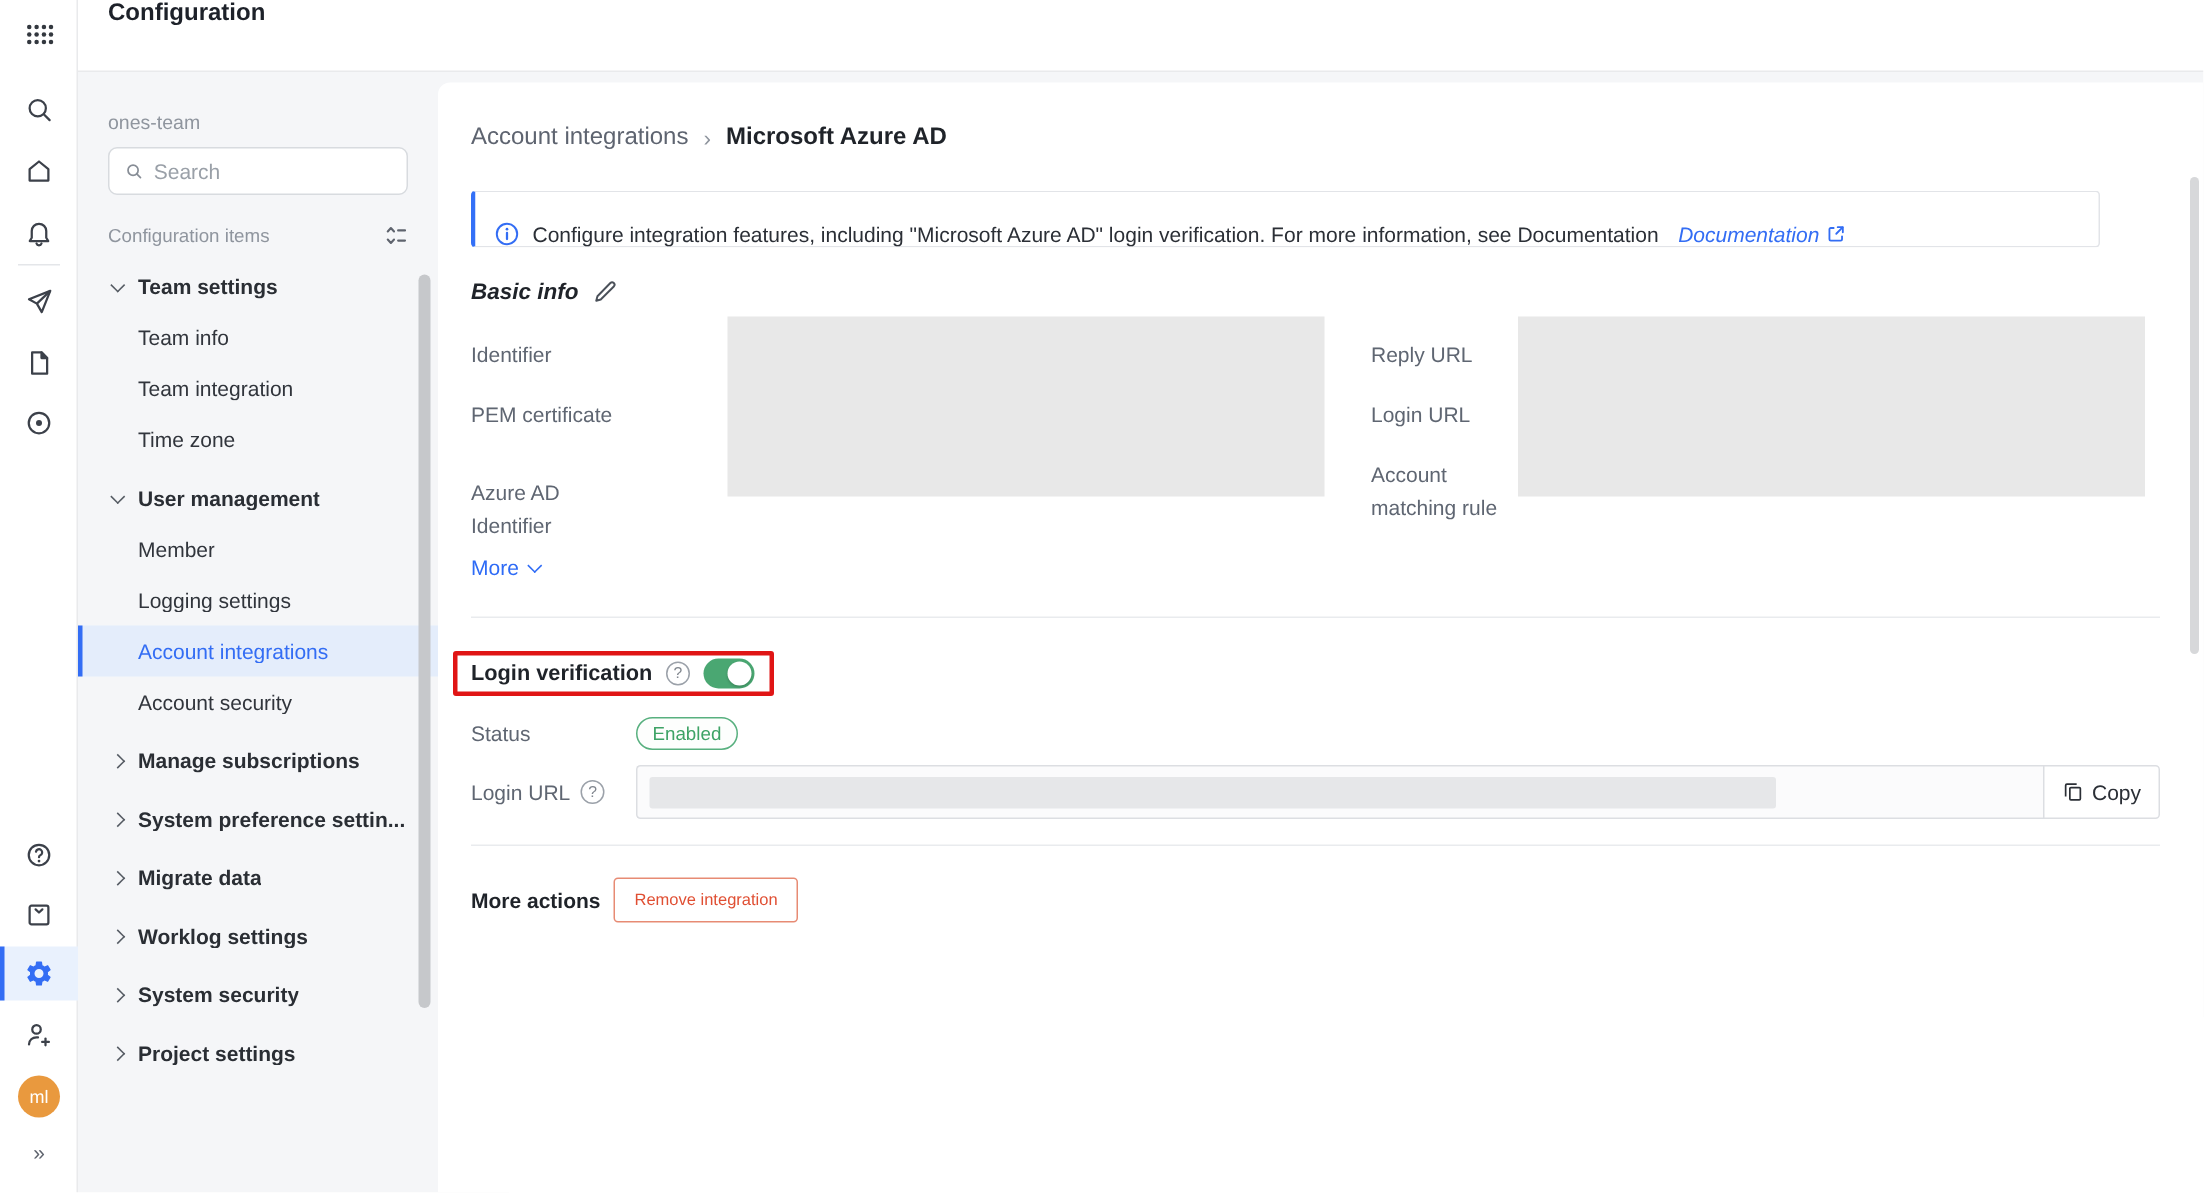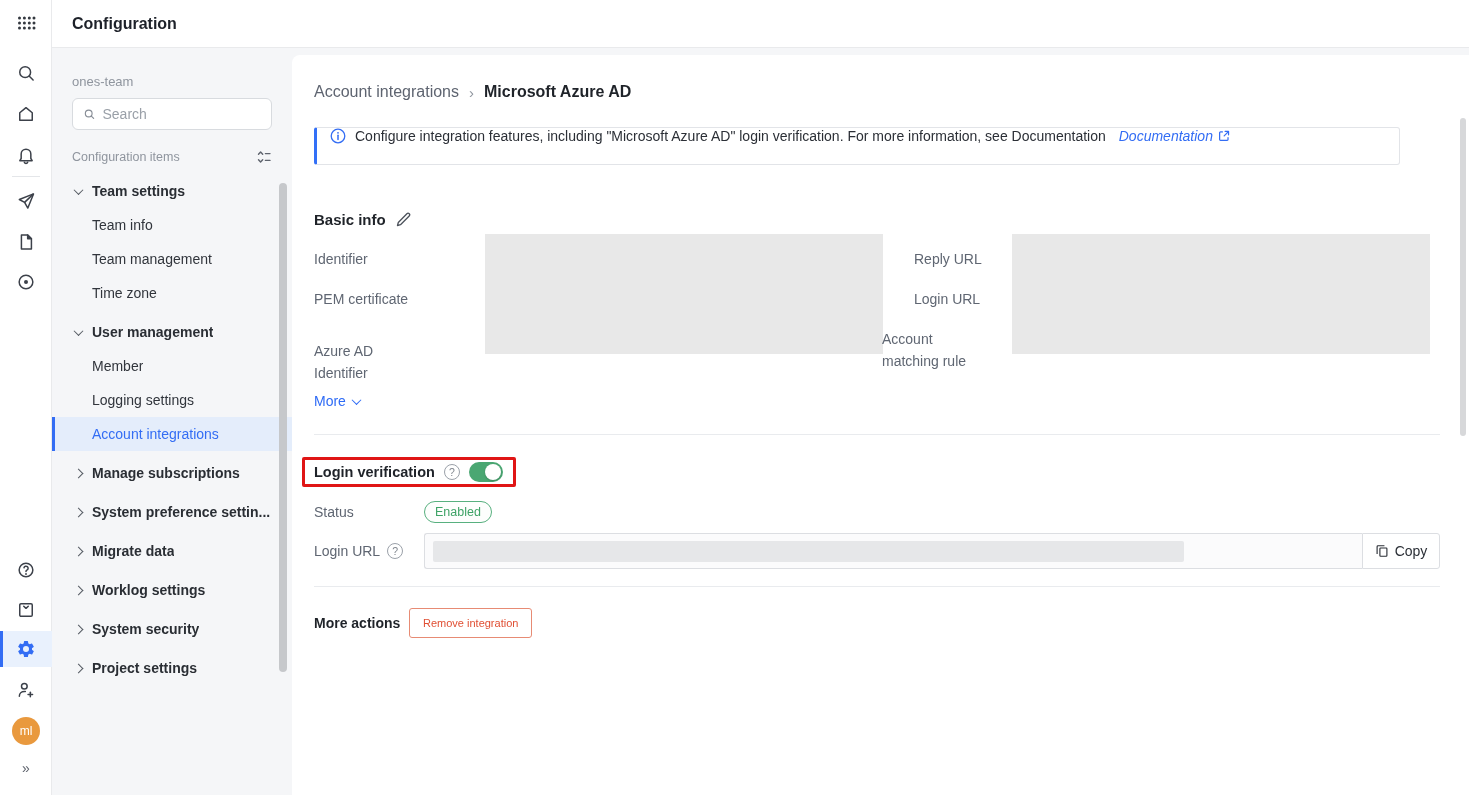--- a/index.html
+++ b/index.html
@@ -17,21 +17,21 @@
   .rail svg { display:block; }
   .rail-divider { position:absolute; left:12px; top:176px; width:28px; height:1px; background:#e4e6e9; }
   .rail-active-bg { position:absolute; left:0; top:631px; width:52px; height:36px; background:#e9f1fd; }
   .rail-active-bar { position:absolute; left:0; top:631px; width:3px; height:36px; background:#336df4; }
   .avatar { position:absolute; left:12px; top:717px; width:28px; height:28px; border-radius:50%; background:#e9993e;
             color:#fff; font-size:12px; display:flex; align-items:center; justify-content:center; }
   .rail-collapse { position:absolute; left:0; width:52px; top:760px; text-align:center; color:#5f646e; font-size:14px; cursor:pointer; }
 
   
   .right { flex:1; display:flex; flex-direction:column; min-width:0; }
-  .topbar { height:48px; flex:none; background:#fff; border-bottom:1px solid #e9eaec; display:flex; align-items:center; padding-left:20px; }
+  .topbar { height:48px; flex:none; background:#fff; border-bottom:1px solid #e9eaec; display:flex; padding-left:20px; }
   .topbar-title { font-size:16px; font-weight:700; color:#1d2129; }
   .content { flex:1; display:flex; background:#f5f6f8; min-height:0; position:relative; }
 
   
   .sidebar { width:240px; flex:none; position:relative; padding:0 20px; overflow:hidden; }
   .team-name { margin-top:26px; font-size:13px; color:#8f959e; }
   .search-box { margin-top:9px; height:32px; background:#fff; border:1px solid #d8dbdf; border-radius:6px;
                 display:flex; align-items:center; padding:0 10px; gap:7px; }
   .search-box input { border:none; outline:none; background:transparent; font-size:14px; color:#2b2f36; width:100%;
                       font-family:"Liberation Sans","DejaVu Sans",sans-serif; }
@@ -53,25 +53,25 @@
 
   
   .card { flex:1; background:#fff; margin-top:7px; border-top-left-radius:8px; position:relative;
           padding:0 29px 0 22px; min-width:0; }
   .breadcrumb { padding-top:24px; height:46px; display:flex; align-items:flex-end; gap:10px; font-size:16px; }
   .bc-parent { color:#5e6470; cursor:pointer; }
   .bc-sep { color:#8f959e; font-size:15px; }
   .bc-current { color:#1f2329; font-weight:700; }
 
   .banner { margin-top:26px; margin-right:40px; height:38px; border:1px solid #e2e4e8; border-left:3px solid #3370f7;
-            border-radius:3px; display:flex; align-items:flex-start; padding-left:13px; gap:9px; background:#fff; }
+            border-radius:3px; display:flex; align-items:flex-end; padding-left:13px; gap:9px; background:#fff; }
   .banner-text { font-size:14px; color:#2b2f36; }
   .banner-link { font-size:14px; color:#336df4; margin-left:4px; cursor:pointer; display:inline-flex; align-items:center; gap:4px;font-style:italic; }
 
-  .section-title-row { margin-top:44px; height:20px; display:flex; align-items:center; gap:9px; }
+  .section-title-row { margin-top:21px; height:20px; display:flex; align-items:flex-start; gap:9px;font-style:italic; }
   .section-title { font-size:15px; font-weight:700; color:#1f2329; }
 
   .form-area { margin-top:5px; position:relative; height:140px; }
   .flabel { position:absolute; font-size:14px; color:#5f6672; line-height:22px; white-space:pre-line; }
   .redact { position:absolute; top:0; height:120px; background:#e8e8e8; }
   .redact.left  { left:171px; width:398px; }
   .redact.right { left:698px; width:418px; }
 
   .more-link { margin-top:17px; height:20px; display:inline-flex; align-items:center; gap:7px; font-size:14px; color:#2e6bf6; cursor:pointer; }
   .more-chev { width:7px; height:7px; border-right:1.6px solid #2e6bf6; border-bottom:1.6px solid #2e6bf6; transform:rotate(45deg) translate(-1px,-1px); }
@@ -226,37 +226,40 @@
         </div>
         <div class="tree">
           <div class="ti group first">
               <span class="chev down"></span>
               <span class="ti-label">Team settings</span>
             </div>
           <div class="ti child">
               <span class="ti-label">Team info</span>
             </div>
           <div class="ti child">
-              <span class="ti-label">Team management</span>
+              <span class="ti-label">Team integration</span>
             </div>
           <div class="ti child">
               <span class="ti-label">Time zone</span>
             </div>
           <div class="ti group">
               <span class="chev down"></span>
               <span class="ti-label">User management</span>
             </div>
           <div class="ti child">
               <span class="ti-label">Member</span>
             </div>
           <div class="ti child">
               <span class="ti-label">Logging settings</span>
             </div>
           <div class="ti child sel">
               <span class="ti-label">Account integrations</span>
+            </div>
+          <div class="ti child">
+              <span class="ti-label">Account security</span>
             </div>
           <div class="ti group">
               <span class="chev right"></span>
               <span class="ti-label">Manage subscriptions</span>
             </div>
           <div class="ti group">
               <span class="chev right"></span>
               <span class="ti-label">System preference settin...</span>
             </div>
           <div class="ti group">
@@ -312,21 +315,21 @@
         </div>
 
         <div class="form-area">
           <div class="flabel" style="left:0;   top:14px">Identifier</div>
           <div class="flabel" style="left:0;   top:54px">PEM certificate</div>
           <div class="flabel" style="left:0;   top:106px">Azure AD
 Identifier</div>
           <div class="redact left"></div>
           <div class="flabel" style="left:600px; top:14px">Reply URL</div>
           <div class="flabel" style="left:600px; top:54px">Login URL</div>
-          <div class="flabel" style="left:568px; top:94px">Account
+          <div class="flabel" style="left:600px; top:94px">Account
 matching rule</div>
           <div class="redact right"></div>
         </div>
 
         <div class="more-link">
           <span>More</span>
           <span class="more-chev"></span>
         </div>
 
         <div class="divider"></div>

